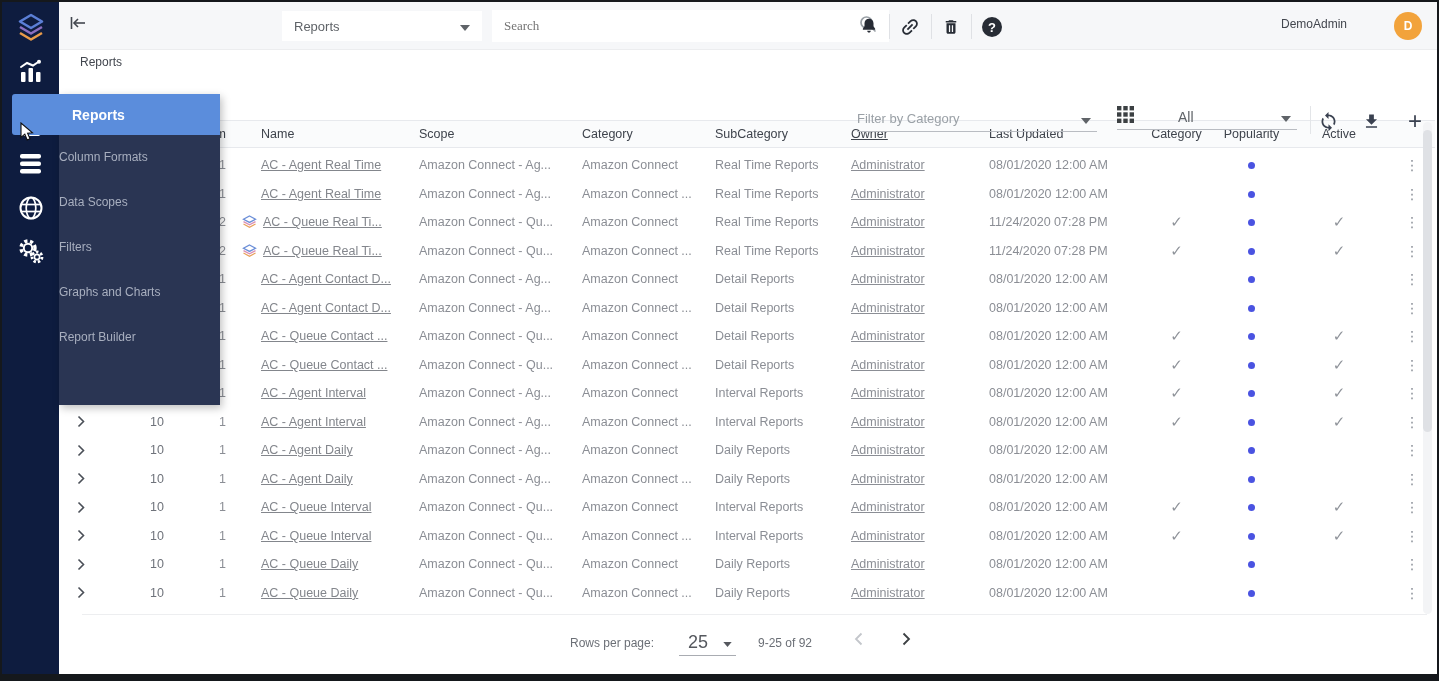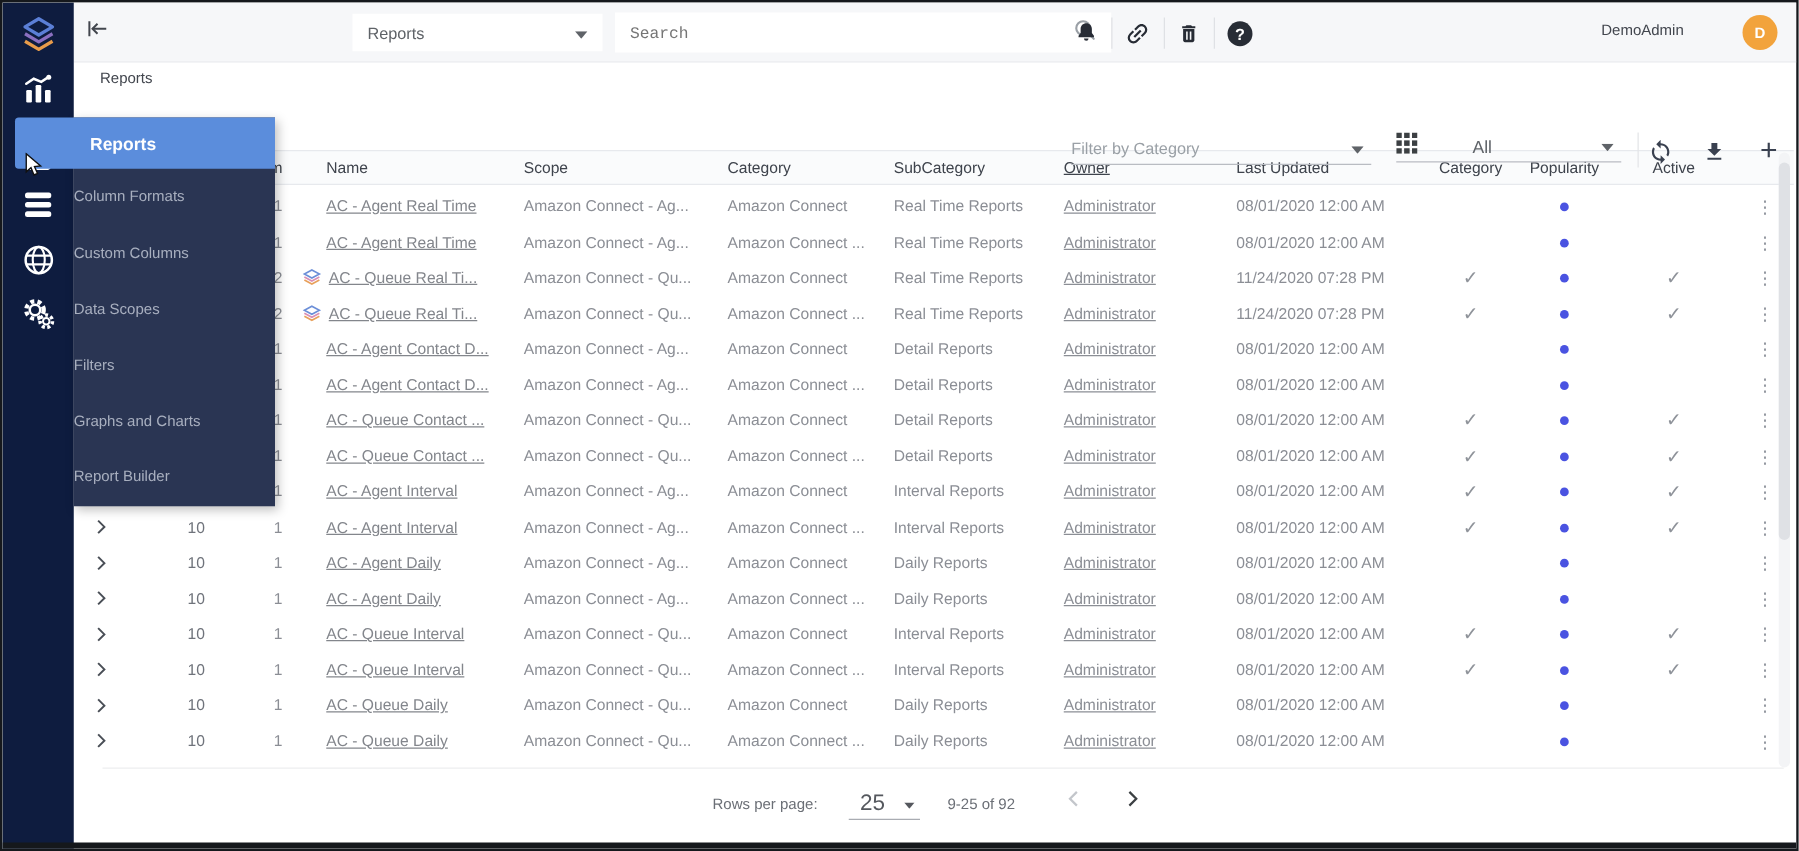--- a/index.html
+++ b/index.html
@@ -13,21 +13,21 @@
   .side-icon { position:absolute; left:0; width:57px; height:40px; display:flex; align-items:center; justify-content:center; }
 
   
   .topbar { position:absolute; left:57px; top:0; right:0; height:48px; background:#F6F7F9; border-bottom:1px solid #ECEDEF; z-index:6; }
   .collapse-btn { position:absolute; left:10px; top:13px; cursor:pointer; }
   .module-select { position:absolute; left:223px; top:9px; width:200px; height:30px; background:#fff;
                    display:flex; align-items:center; padding:0 12px; color:#5F6368; font-size:13px; }
   .module-select .caret { margin-left:auto; }
   .search-box { position:absolute; left:433px; top:8px; width:397px; height:32px; background:#fff;
                 display:flex; align-items:center; padding:0 12px; }
-  .search-box input { border:0; outline:0; flex:1; font-size:13px; color:#5F6368; font-family:Liberation Mono, monospace; background:transparent; }
+  .search-box input { border:0; outline:0; flex:1; font-size:13px; color:#5F6368; font-family:Liberation Serif, serif; background:transparent; }
   .tb-icon { position:absolute; top:12px; width:26px; height:26px; display:flex; align-items:center; justify-content:center; cursor:pointer; }
   .tb-divider { position:absolute; top:12px; width:1px; height:25px; background:#DFE1E5; }
   .help-circle { width:20px; height:20px; border-radius:50%; background:#272C35; color:#fff; font-weight:bold;
                  font-size:13px; display:flex; align-items:center; justify-content:center; }
   .user-name { position:absolute; right:90px; top:15px; font-size:12px; color:#42464E; }
   .avatar { position:absolute; right:15px; top:10px; width:28px; height:28px; border-radius:50%;
             color:#fff; font-size:12px; font-weight:bold; display:flex; align-items:center; justify-content:center; }
 
   
   .breadcrumb { position:absolute; left:78px; top:53px; font-size:12px; color:#42464E; z-index:2; }
@@ -652,21 +652,20 @@
         </svg>
     </span>
   </footer>
 
   <nav class="flyout">
     <div class="flyout-selected" style="background:#5B8DDC;">
       <span class="lbl">Reports</span>
     </div>
     <div class="flyout-items">
         <div class="flyout-item">Column Formats</div>
-        <div class="flyout-item">Custom Columns</div>
         <div class="flyout-item">Data Scopes</div>
         <div class="flyout-item">Filters</div>
         <div class="flyout-item">Graphs and Charts</div>
         <div class="flyout-item">Report Builder</div>
       </div>
   </nav>
 
   <svg class="cursor-svg" width="16" height="20" viewBox="0 0 16 20">
     <path d="M1 1 L1 15.5 L4.8 12.2 L7.2 18 L10 16.8 L7.6 11.2 L12.5 10.8 Z" fill="#fff" stroke="#111" stroke-width="1.1"></path>
   </svg>

